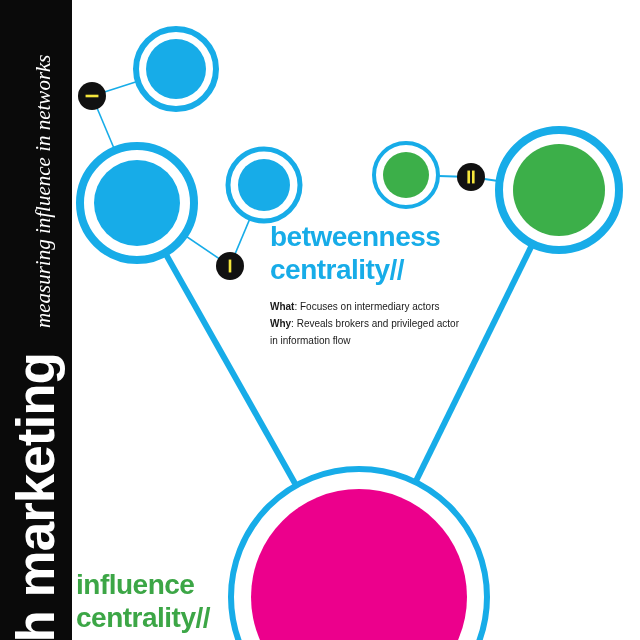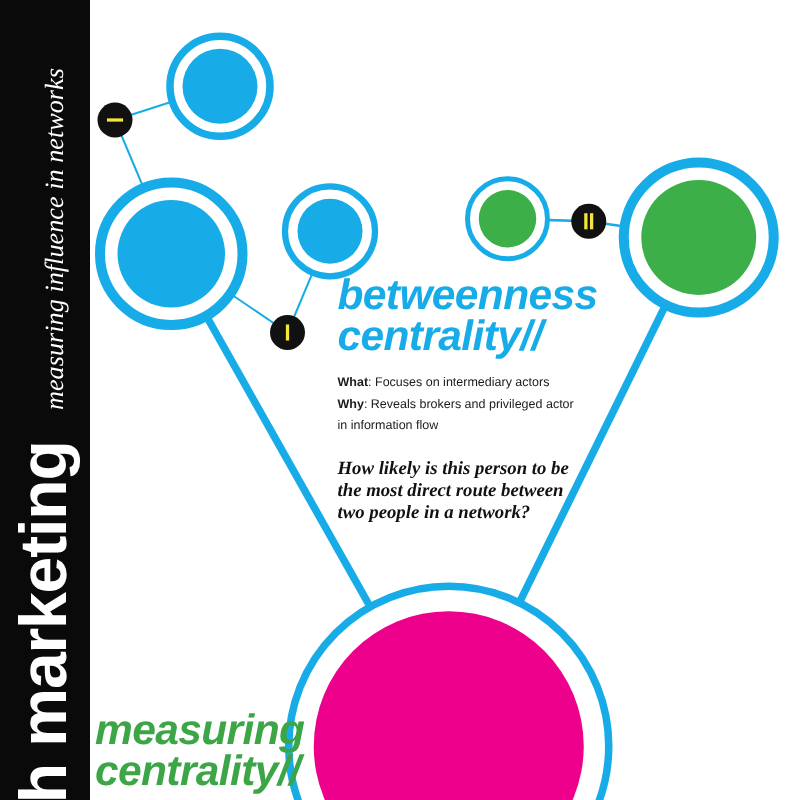--- a/index.html
+++ b/index.html
@@ -69,25 +69,24 @@
     height: 640px;
   }
 
   
   .block {
     position: absolute;
   }
   .heading {
     font-family: "Liberation Sans", sans-serif;
     font-weight: bold;
-    font-size: 34px;
+    font-size: 28px;
     line-height: 33px;
     letter-spacing: -0.5px;
     white-space: nowrap;
-    font-style: italic;
   }
   .heading.blue { color: #17ace8; }
   .heading.green { color: #3ca646; }
 
   .body-text {
     font-family: "Liberation Sans", sans-serif;
     font-size: 10px;
     line-height: 17px;
     color: #1a1a1a;
   }
@@ -151,26 +150,25 @@
 
   <div class="block" id="betweenness-block">
     <div class="heading blue">
       <div>betweenness</div>
       <div>centrality//</div>
     </div>
     <div class="body-text" id="betweenness-body">
       <span><b>What</b><span>: Focuses on intermediary actors</span></span>
       <span><b>Why</b><span>: Reveals brokers and privileged actor in information flow</span></span>
     </div>
-    <div class="question" id="betweenness-question">How likely is this person to be the most direct route between two people in a network?</div>
   </div>
 
   <div class="block" id="closeness-block">
     <div class="heading green">
-      <div>measuring</div>
+      <div>influence</div>
       <div>centrality//</div>
     </div>
   </div>
 
   <div class="sidebar">
     <div class="brand-title">raph marketing</div>
     <div class="brand-subtitle">measuring influence in networks</div>
   </div>
 
 </div>

